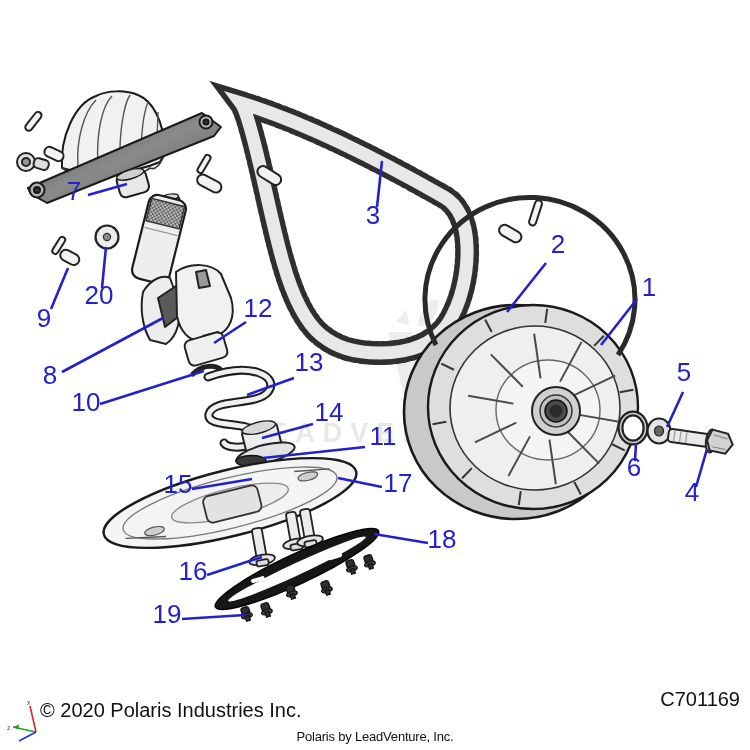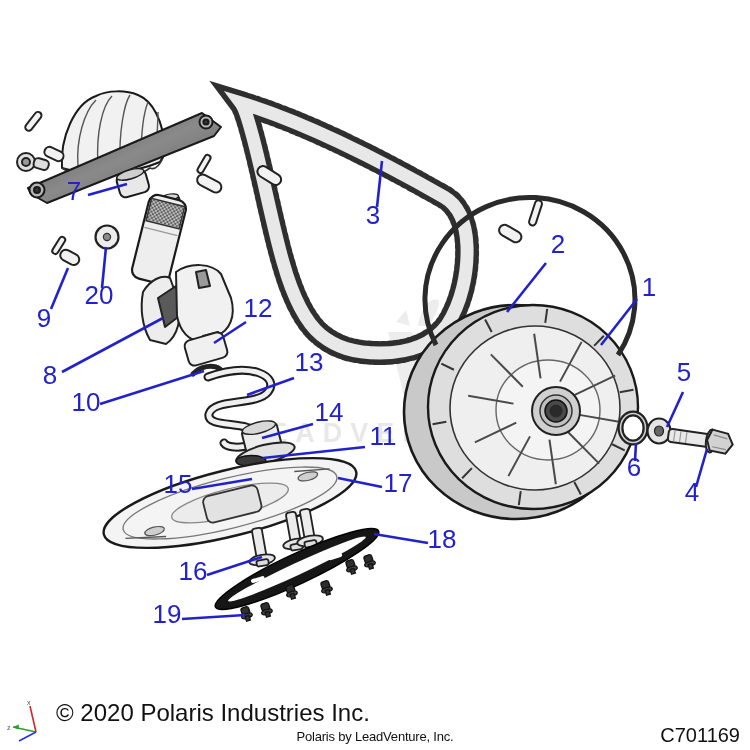--- a/index.html
+++ b/index.html
@@ -1,22 +1,22 @@
 <!DOCTYPE html>
 <html><head>
 <meta charset="utf-8">
 <style>
   html,body{margin:0;padding:0;background:#fff;}
   #stage{position:relative;width:750px;height:750px;background:#fff;overflow:hidden;
          font-family:"Liberation Sans",sans-serif;}
   #diagram{position:absolute;left:0;top:0;}
   .footer-text{position:absolute;color:#111;}
-  #copyright{left:56px;top:699px;font-size:24px;}
+  #copyright{left:40px;top:699px;font-size:20px;}
   #rendered-by{left:0;right:0;top:729px;text-align:center;font-size:13px;letter-spacing:-0.2px;}
-  #part-code{right:10px;top:724px;font-size:20px;}
+  #part-code{right:10px;top:688px;font-size:20px;}
   #axis-triad{position:absolute;left:6px;top:696px;}
 </style>
 </head>
 <body>
 
 <div id="stage">
 
 <svg id="diagram" width="750" height="750" viewBox="0 0 750 750" xmlns="http://www.w3.org/2000/svg">
   <defs>
     <pattern id="knurl" width="4" height="4" patternUnits="userSpaceOnUse">

